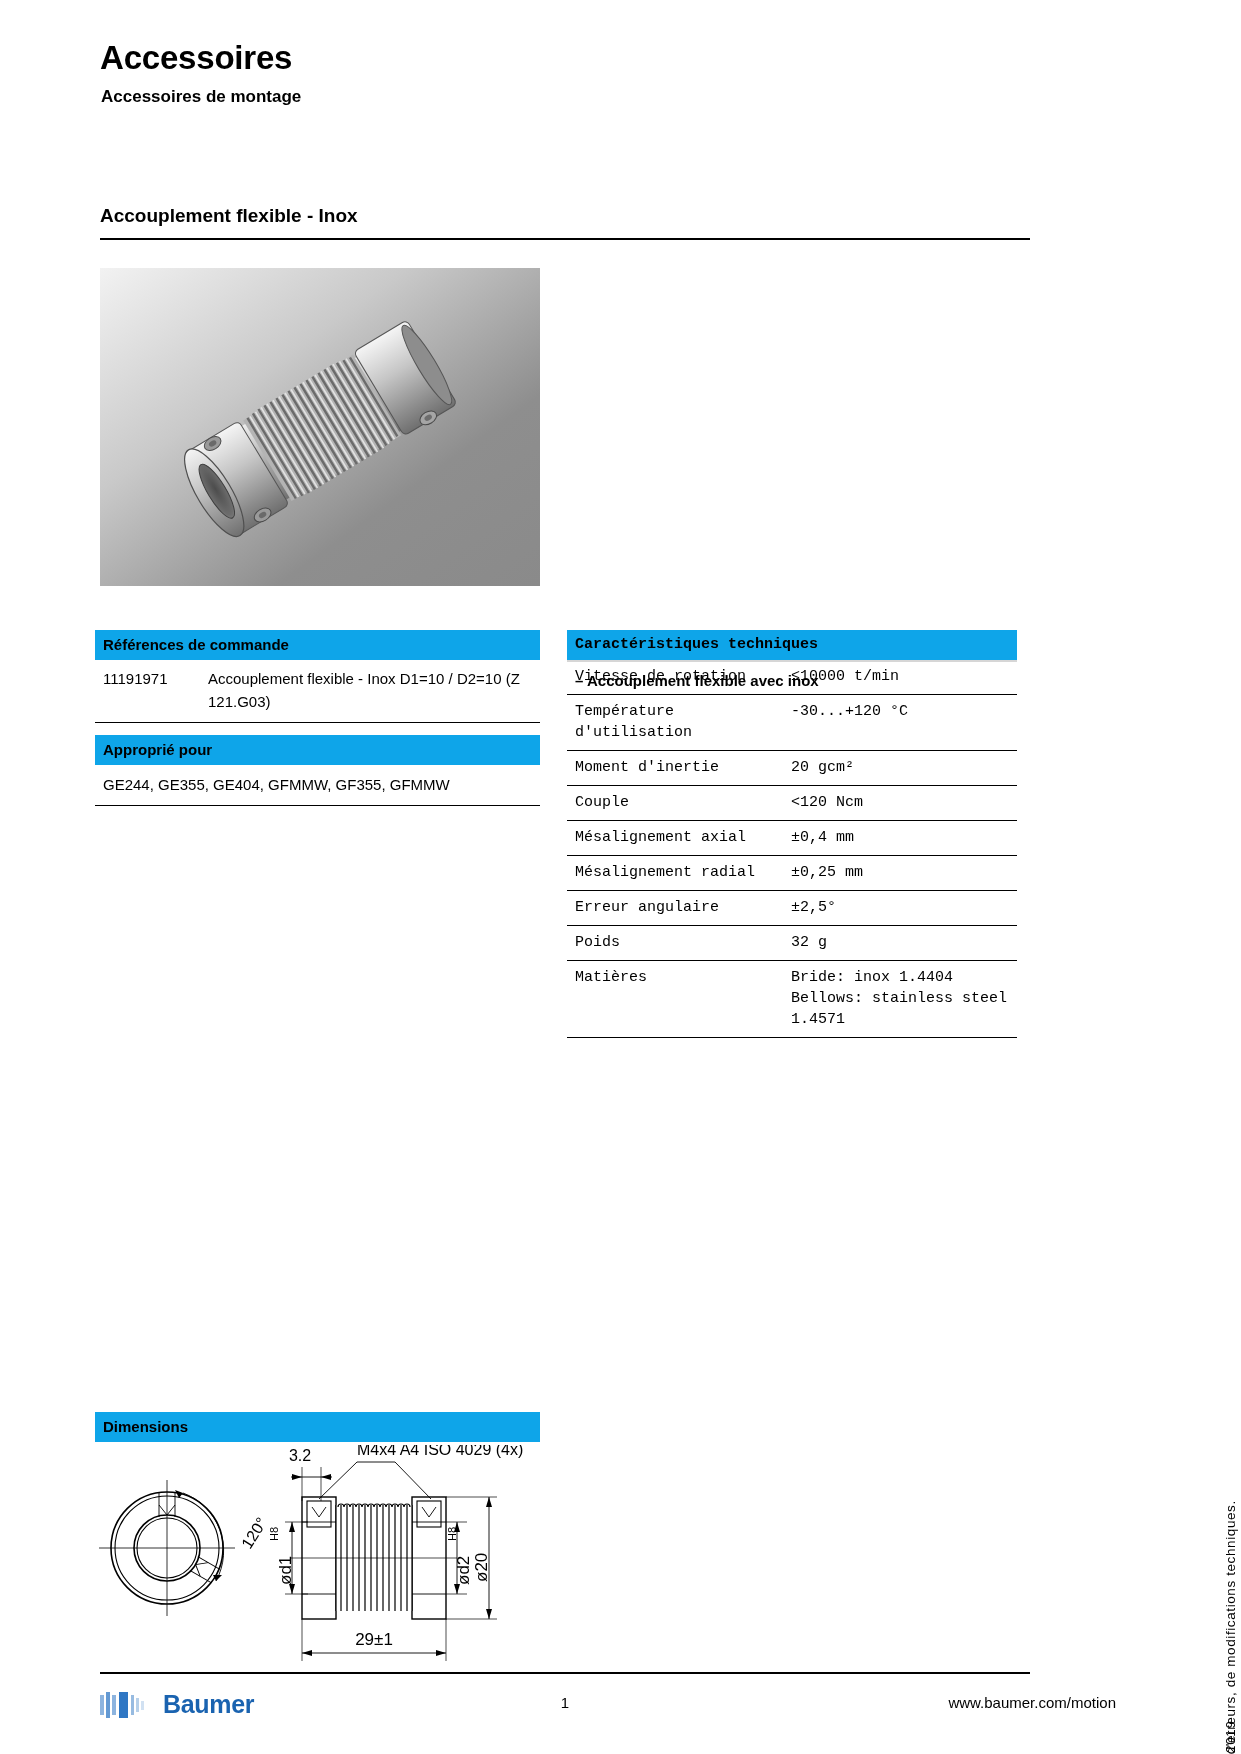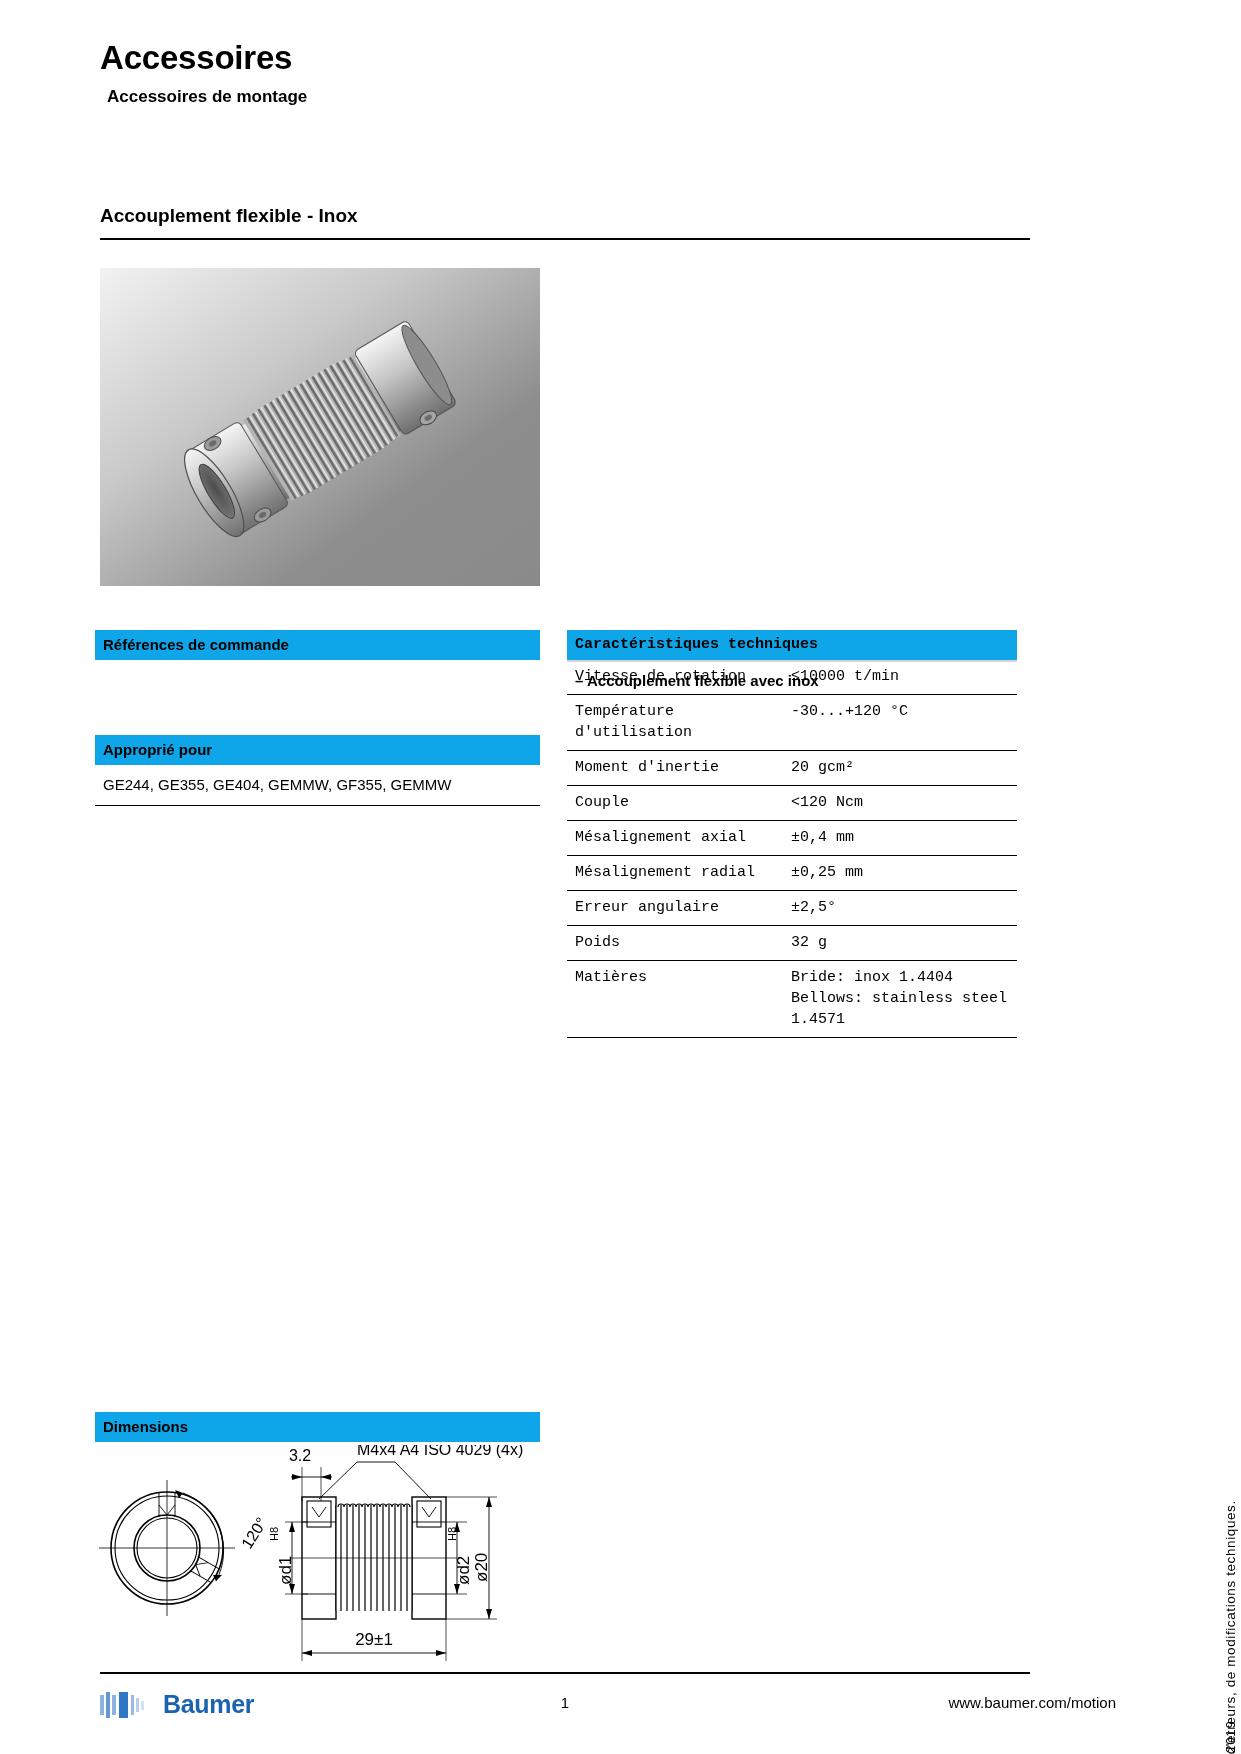--- a/index.html
+++ b/index.html
@@ -6,21 +6,21 @@
   body{
     width:1241px;height:1754px;background:#ffffff;
     font-family:"Liberation Sans", sans-serif;
     color:#000;position:relative;overflow:hidden;
   }
   .page{position:absolute;left:0;top:0;width:1241px;height:1754px;}
 
   
   .hdr{position:absolute;left:100px;top:38px;width:930px;}
   .hdr h1{margin:0;font-size:33px;font-weight:bold;letter-spacing:-0.2px;line-height:40px;}
-  .hdr h2{margin:8px 0 0 7px;font-size:17px;font-weight:bold;line-height:22px;}
+  .hdr h2{margin:8px 0 0 1px;font-size:17px;font-weight:bold;line-height:22px;}
 
   
   .prod-title{position:absolute;left:100px;top:205px;width:930px;font-size:19px;font-weight:bold;}
   .prod-rule{position:absolute;left:100px;top:238px;width:930px;height:2px;background:#000;}
 
   
   .photo{position:absolute;left:100px;top:268px;width:440px;height:318px;
     background:linear-gradient(150deg,#efefef 0%,#cfcfcf 28%,#9f9f9f 55%,#7e7e7e 78%,#9b9b9b 100%);
     overflow:hidden;}
   .photo svg{display:block;}
@@ -134,25 +134,29 @@
     </svg>
   </div>
 
   <div class="col-right" style="top:632px;">
     <div class="panel-head panel-head-lite">Points forts</div>
     <div style="font-size:15px;font-weight:bold;padding:10px 8px 0 8px;">– Accouplement flexible avec inox</div>
   </div>
 
   <div class="col-left" style="top:630px;">
     <div class="panel-head">Références de commande</div>
+    <div class="ord-row">
+      <div class="ord-no">11191971</div>
+      <div class="ord-desc">Accouplement flexible - Inox D1=10 / D2=10 (Z 121.G03)</div>
+    </div>
   </div>
 
   <div class="col-left" style="top:735px;">
     <div class="panel-head">Approprié pour</div>
-    <div class="suit-body">GE244, GE355, GE404, GEMMW, GF355, GEMMW</div>
+    <div class="suit-body">GE244, GE355, GE404, GFMMW, GF355, GFMMW</div>
   </div>
 
   <div class="col-right" style="top:630px;font-family:Liberation Mono, monospace;">
     <div class="panel-head">Caractéristiques techniques</div>
     <table class="tech">
       <tbody>
         <tr>
             <td class="k">Vitesse de rotation</td>
             <td class="v">≤10000 t/min</td>
           </tr>

